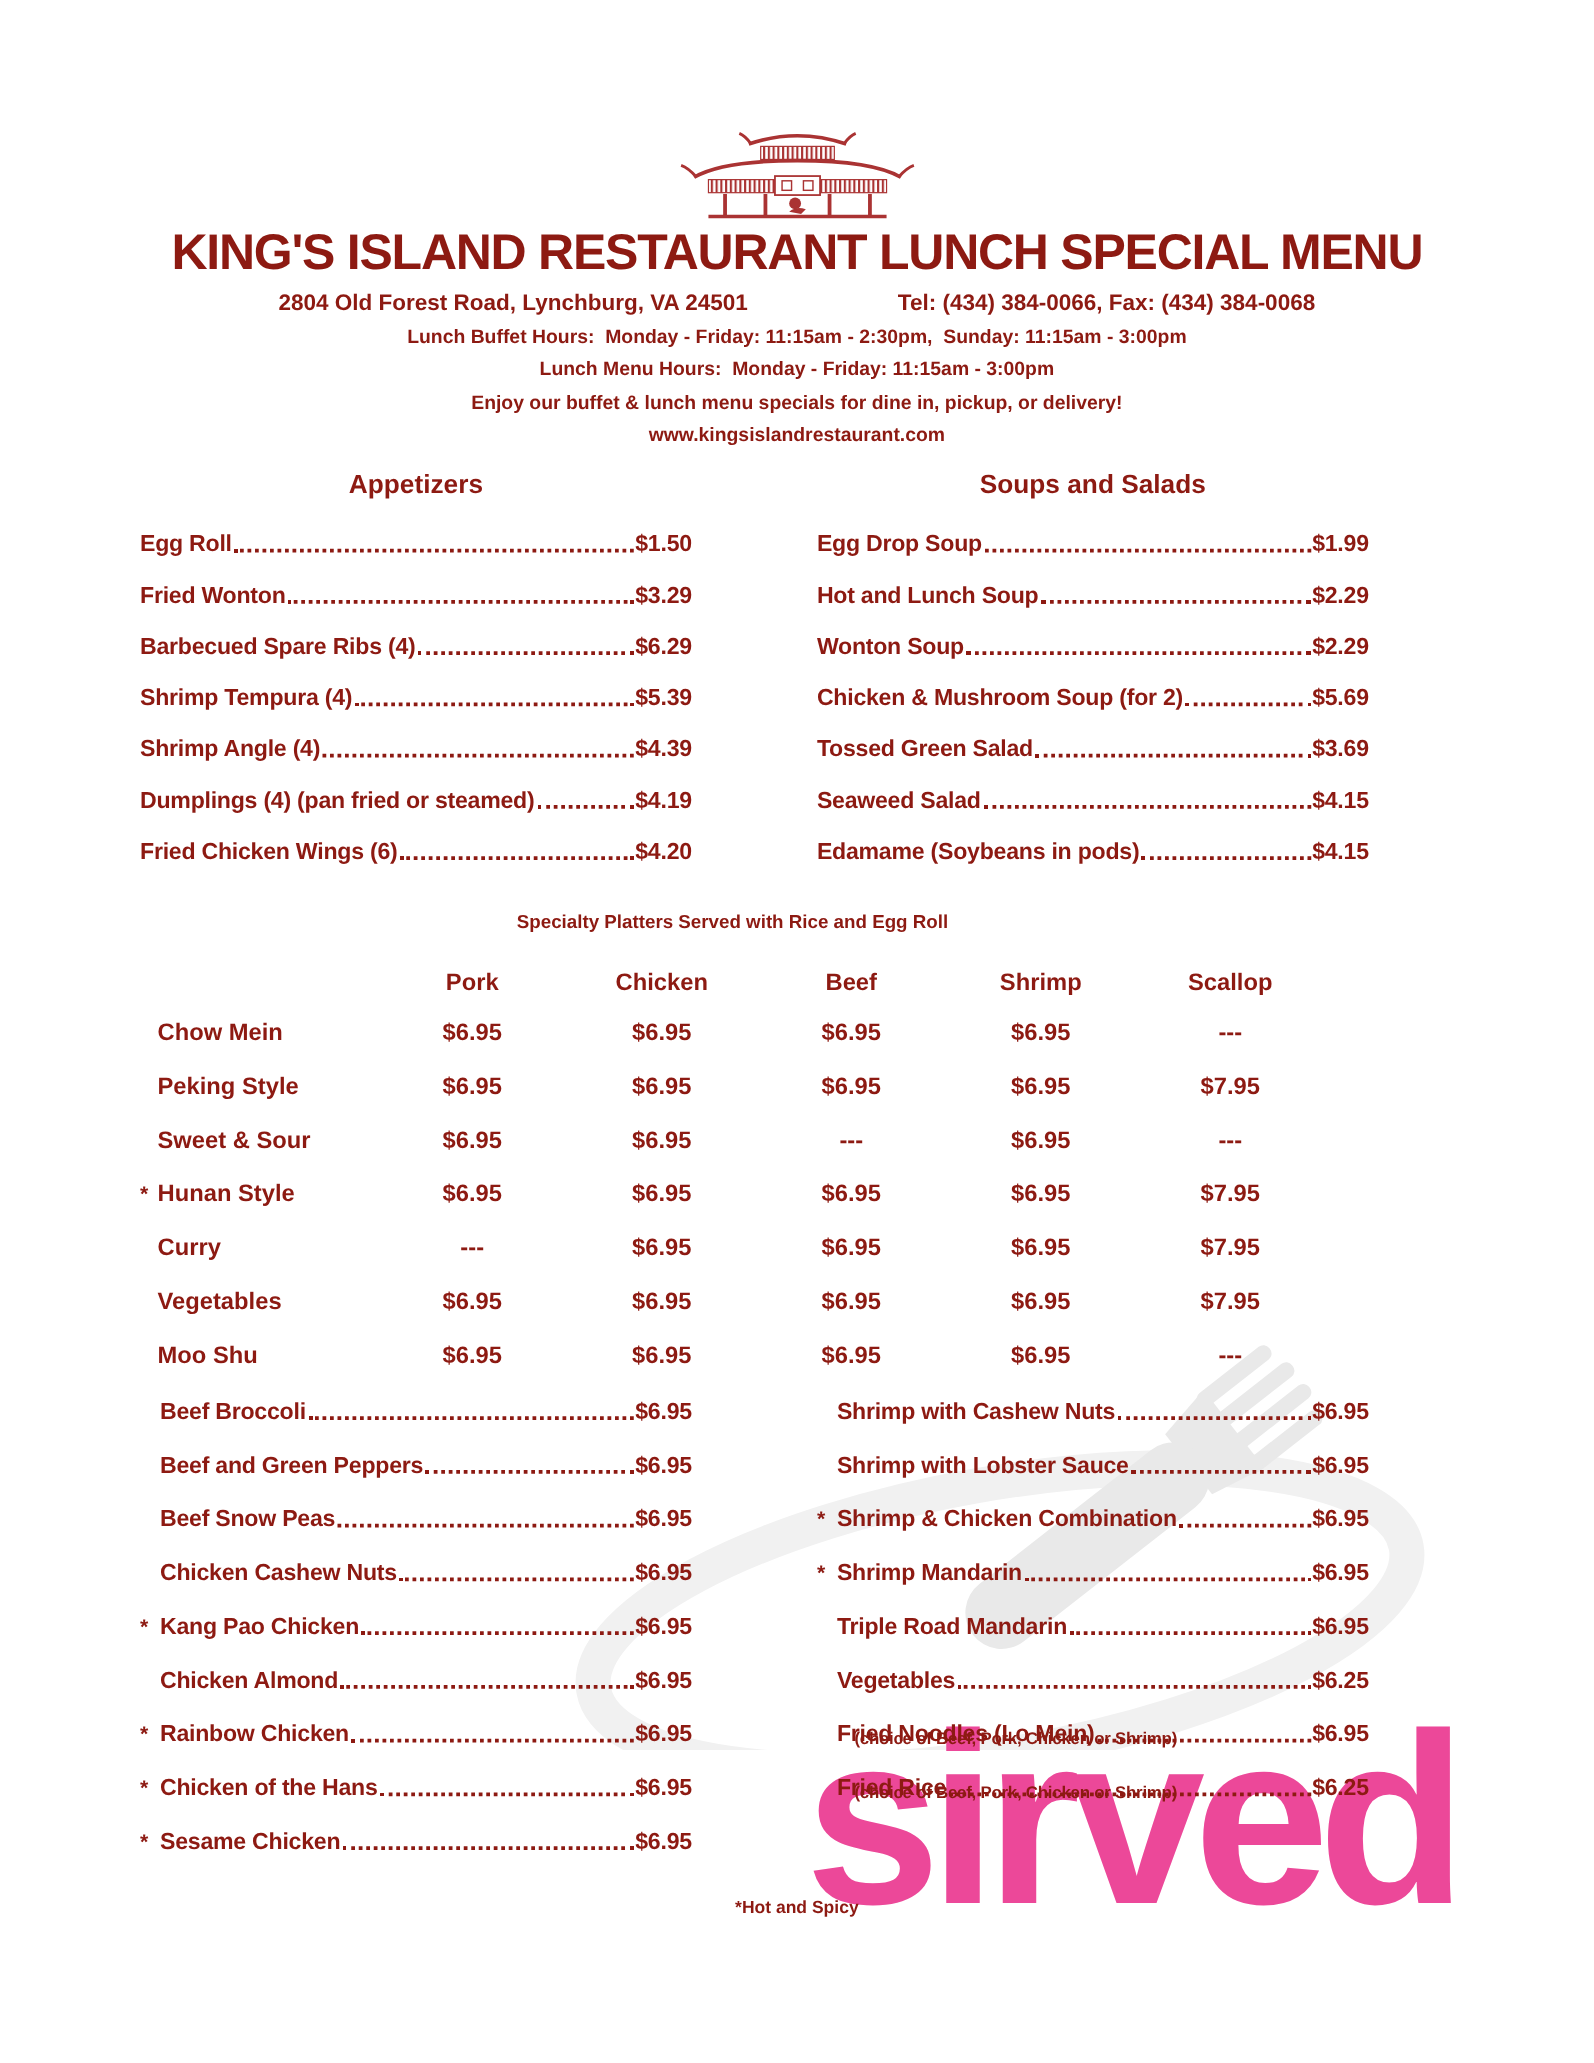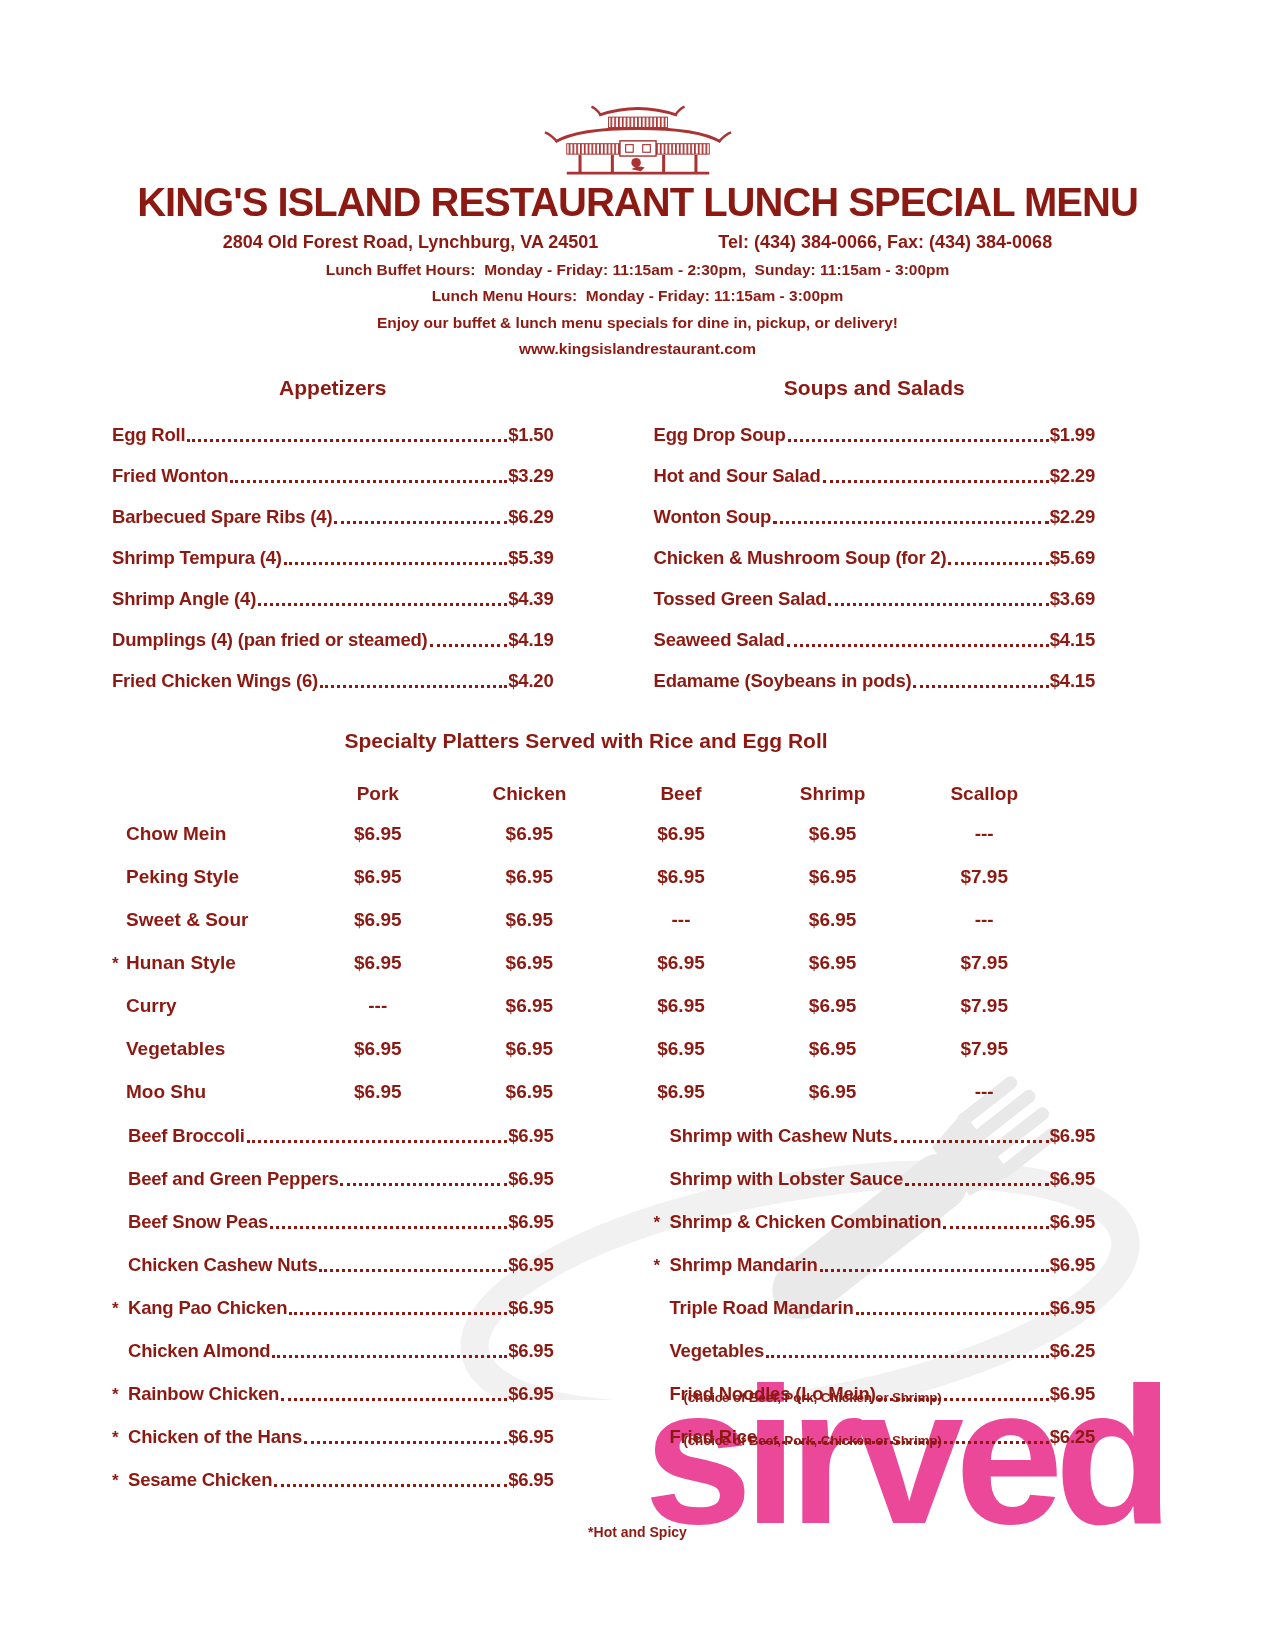--- a/index.html
+++ b/index.html
@@ -42,21 +42,21 @@
   .star{display:inline-block;width:16px;margin-left:-16px;flex:0 0 auto;font-size:17px;}
   .item-name{flex:0 0 auto;}
   .dots{
     flex:1 1 auto;min-width:6px;align-self:flex-end;
     border-bottom:3px dotted #8d1a12;margin:0 1px 4px 2px;
   }
   .item-price{flex:0 0 auto;}
   .item-note{font-size:13.5px;margin:-15px 0 0 30px;line-height:15px;}
 
   
-  .platters-title{text-align:center;font-size:21px;margin:18px 215px 30px 112px;}
+  .platters-title{text-align:center;font-size:15px;margin:18px 215px 30px 112px;}
   .platter-grid{
     display:grid;grid-template-columns:190px repeat(5,1fr);
     margin:0 215px 0 112px;font-size:19px;align-items:end;
   }
   .platter-head{margin-bottom:18px;}
   .platter-row{margin-bottom:21px;}
   .p-name-cell{text-align:left;padding-left:14px;white-space:nowrap;}
   .p-name-cell .star{width:14px;margin-left:-14px;}
   .p-col-head,.p-price{text-align:center;white-space:nowrap;}
 
@@ -207,21 +207,21 @@
           <li class="menu-item">
             <div class="item-line">
               <span class="item-name">Egg Drop Soup</span>
               <span class="dots"></span>
               <span class="item-price">$1.99</span>
             </div>
           </li>
 
           <li class="menu-item">
             <div class="item-line">
-              <span class="item-name">Hot and Sour Salad</span>
+              <span class="item-name">Hot and Lunch Soup</span>
               <span class="dots"></span>
               <span class="item-price">$2.29</span>
             </div>
           </li>
 
           <li class="menu-item">
             <div class="item-line">
               <span class="item-name">Wonton Soup</span>
               <span class="dots"></span>
               <span class="item-price">$2.29</span>

